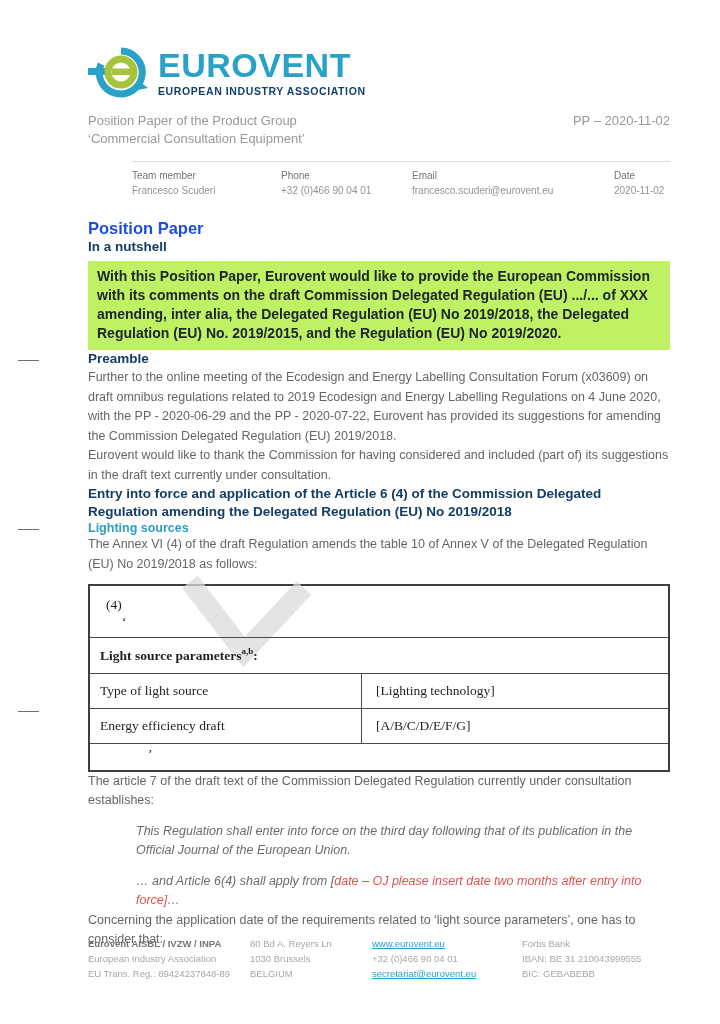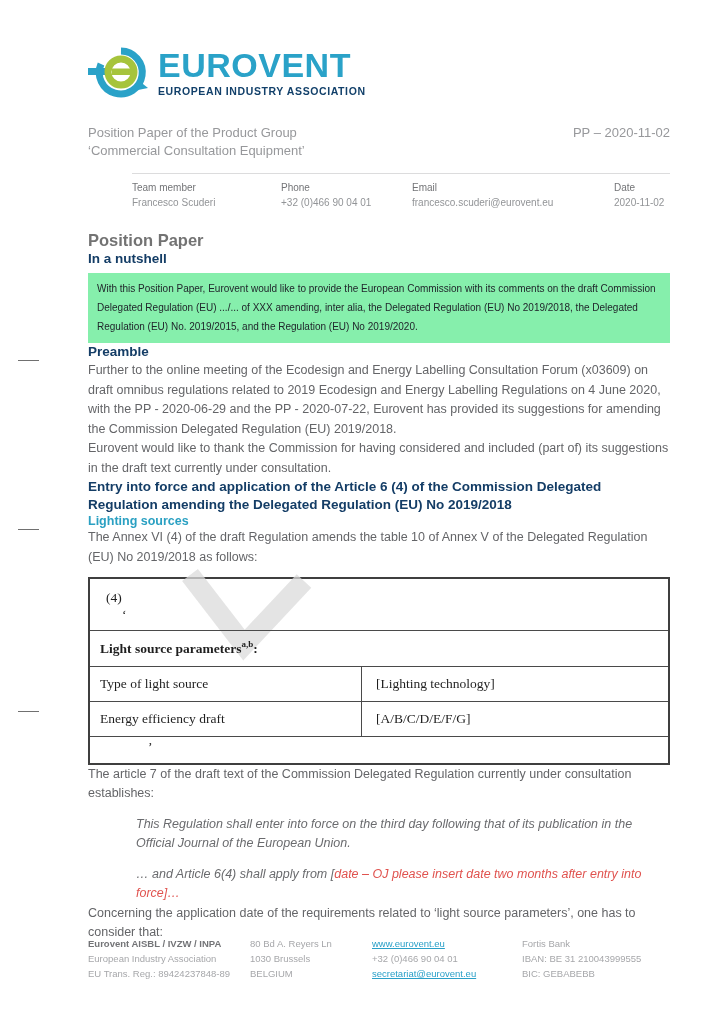--- a/index.html
+++ b/index.html
@@ -11,39 +11,39 @@
   .fold-mark{position:absolute;left:18px;width:21px;border-top:1.5px solid #707070;}
 
   
   .logo-row{display:flex;align-items:flex-start;gap:8px;height:62px;}
   .logo-icon{width:62px;height:58px;flex:0 0 auto;}
   .logo-text{display:flex;flex-direction:column;margin-top:4px;}
   .brand{font-size:34px;font-weight:bold;color:#2aa2c8;letter-spacing:0.5px;line-height:34px;}
   .brand-sub{font-size:10.5px;font-weight:bold;color:#12406a;letter-spacing:0.6px;margin-top:3px;}
 
   
-  .meta-row{display:flex;justify-content:space-between;margin-top:18px;
+  .meta-row{display:flex;justify-content:space-between;margin-top:6px;
             color:#97989b;font-size:13px;line-height:18px;}
   .doc-ref{color:#97989b;}
 
   
   .contact{margin-top:13px;border-top:1px solid #dcdcdd;padding-top:8px;
            display:grid;grid-template-columns:149px 131px 202px 1fr;margin-left:44px;}
   .contact .label{font-size:10px;color:#737477;}
   .contact .value{font-size:10px;color:#929497;margin-top:4px;}
 
   
-  .doc-title{margin-top:23px;font-size:16.5px;font-weight:bold;color:#737373;}
+  .doc-title{margin-top:23px;font-size:16.5px;font-weight:bold;color:#1d4ed8;}
   h2.sec{margin:0;font-size:13.5px;font-weight:bold;color:#143d66;line-height:18px;}
   h3.sub{margin:0;font-size:12.5px;font-weight:bold;color:#2aa0c2;}
   p.body{margin:0;font-size:12.5px;line-height:19.5px;color:#646568;}
 
   .nutshell-h{margin-top:15px;}
-  .highlight{margin-top:5px;background:#86efac;padding:6px 9px 7px 9px;
-             font-size:10px;font-weight:normal;line-height:19px;color:#20262b;}
+  .highlight{margin-top:5px;background:#bef264;padding:6px 9px 7px 9px;
+             font-size:14px;font-weight:bold;line-height:19px;color:#20262b;}
 
   .preamble-h{margin-top:18px;}
   .p1{margin-top:5px;}
   .p2{margin-top:13px;}
   .entry-h{margin-top:16px;}
   .lighting-h{margin-top:7px;}
   .p3{margin-top:3px;}
 
   
   .reg-table{position:relative;margin-top:10px;border:2px solid #3f3f3f;

